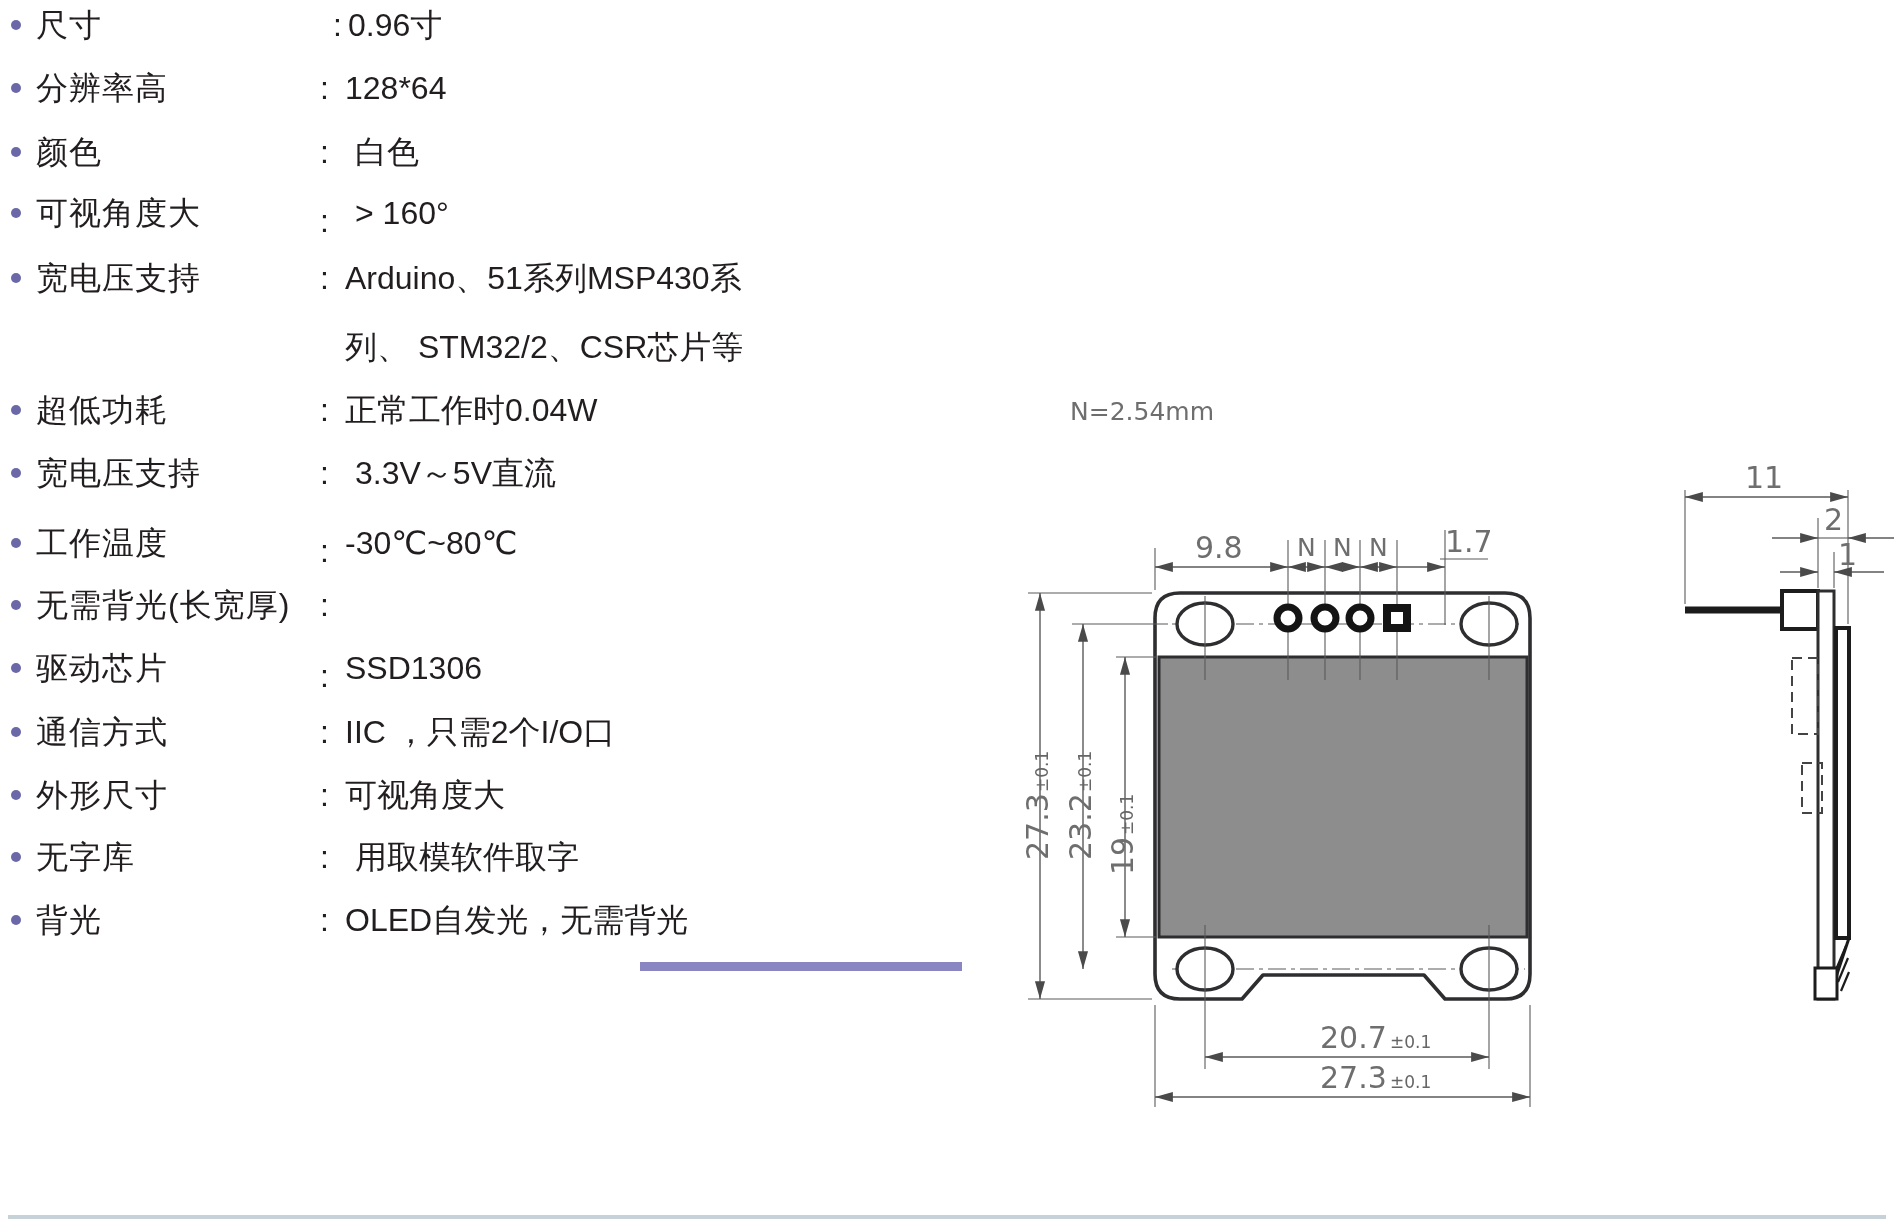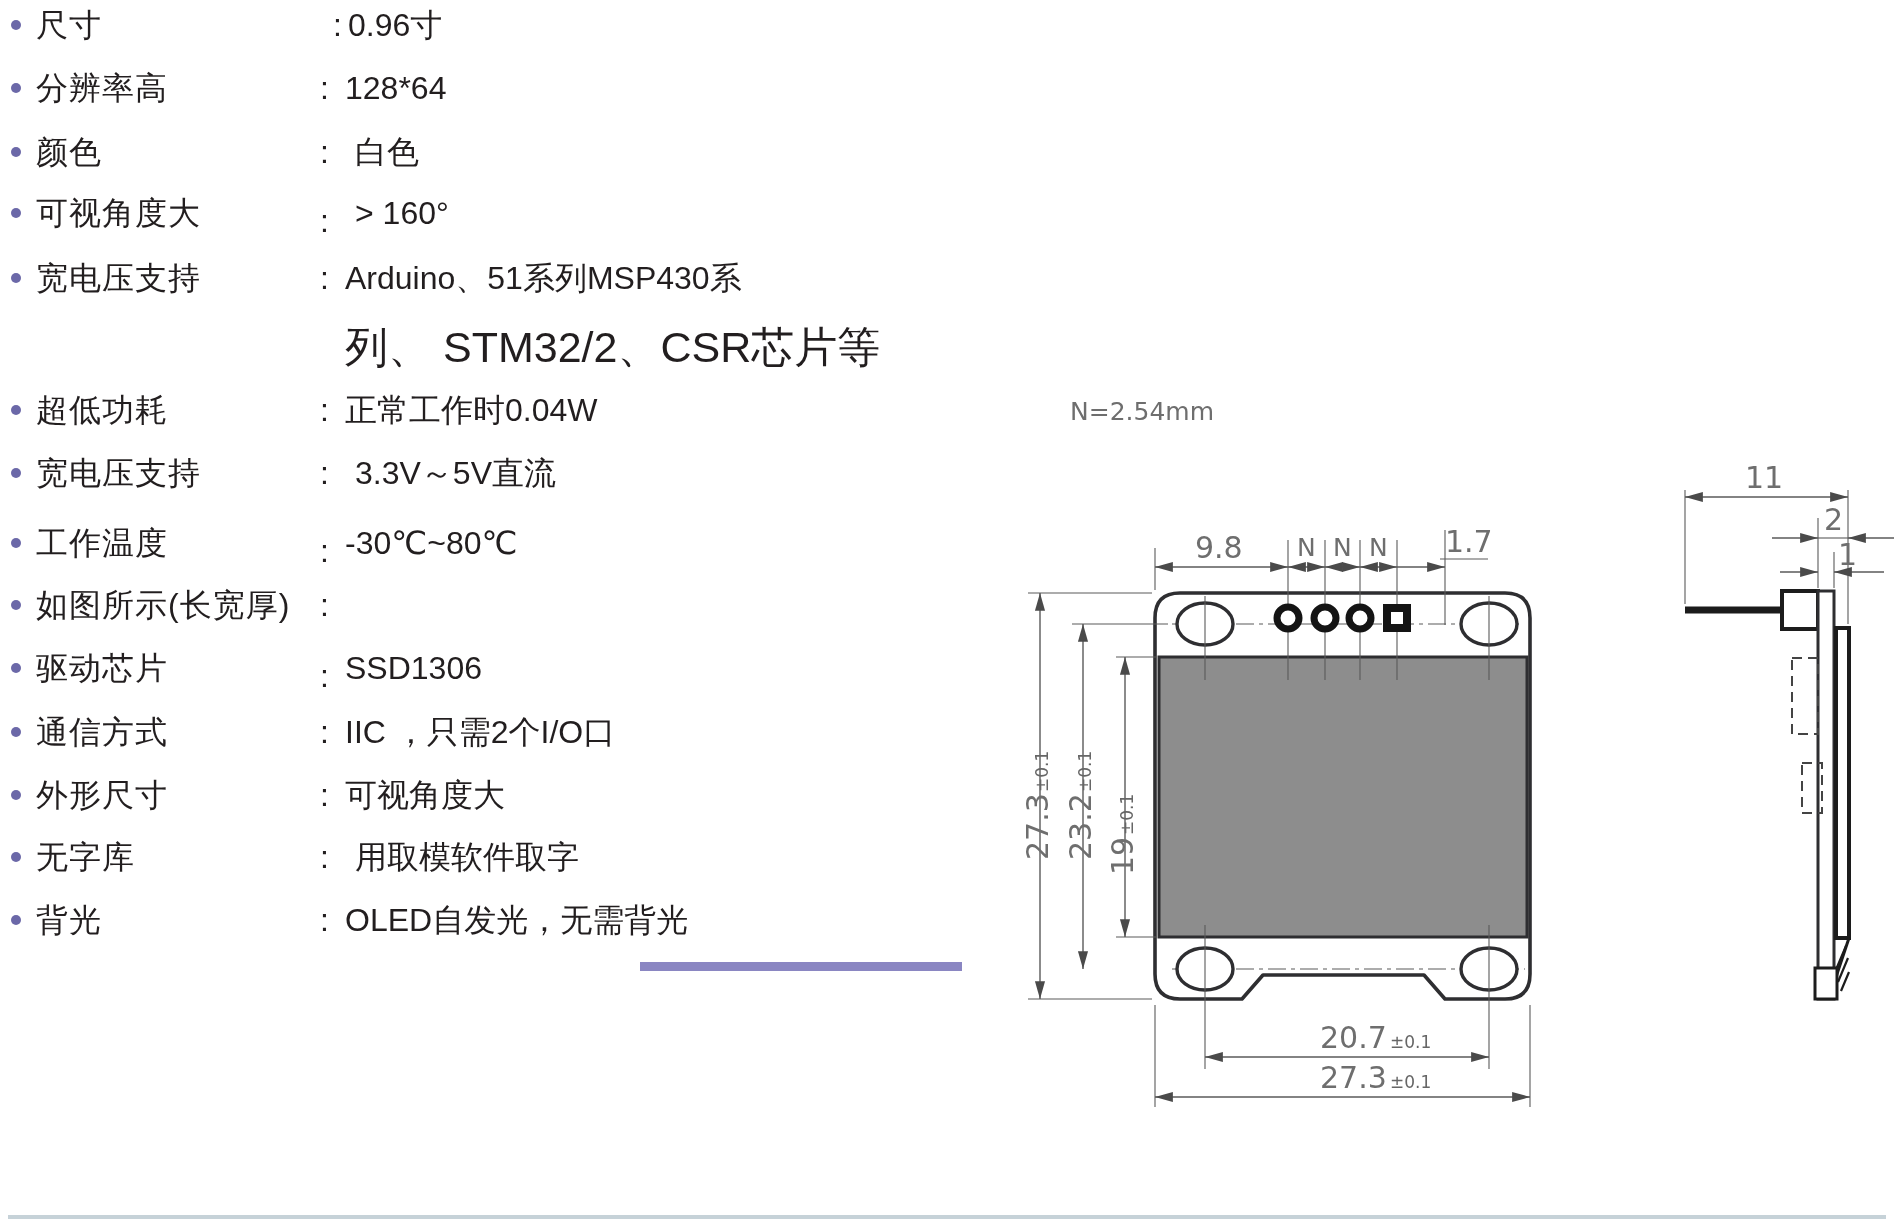--- a/index.html
+++ b/index.html
@@ -7,21 +7,21 @@
     position:relative;width:1900px;height:1222px;background:#ffffff;overflow:hidden;
     font-family:"Liberation Sans","DejaVu Sans",sans-serif;color:#221e1f;
   }
   
   .spec-row{position:absolute;left:0;width:900px;height:48px;line-height:48px;font-size:32px;font-weight:500;}
   .spec-row .bullet{position:absolute;left:11px;top:19px;width:10px;height:10px;border-radius:50%;background:#6b68a8;}
   .spec-row .lab{position:absolute;left:36px;white-space:nowrap;letter-spacing:1px;}
   .spec-row .col{position:absolute;left:320px;}
   .spec-row .col.low{top:8px;}
   .spec-row .val{position:absolute;left:345px;white-space:nowrap;}
-  .spec-cont{position:absolute;left:345px;width:900px;height:48px;line-height:48px;font-size:43px;font-weight:500;white-space:nowrap;}
+  .spec-cont{position:absolute;left:345px;width:900px;height:48px;line-height:48px;font-size:32px;font-weight:500;white-space:nowrap;}
   .accent-line{position:absolute;left:640px;top:962px;width:322px;height:9px;background:#8a86c2;}
   .bottom-rule{position:absolute;left:8px;top:1215px;width:1878px;height:4px;background:#c6d2d8;}
   
   #diagram{position:absolute;left:820px;top:380px;width:1080px;height:740px;}
   .out{stroke:#2e2e31;fill:none;stroke-linejoin:round;stroke-linecap:round;}
   .dim{stroke:#5a5a5a;stroke-width:1.4;fill:none;}
   .ext{stroke:#5a5a5a;stroke-width:1.1;fill:none;}
   .cl{stroke:#5a5a5a;stroke-width:1.1;fill:none;stroke-dasharray:18 5 4 5;}
   .dt{fill:#6e6e6e;font-size:30px;font-family:"DejaVu Sans",sans-serif;}
   .dts{fill:#666666;font-size:17px;font-family:"DejaVu Sans",sans-serif;}
@@ -77,21 +77,21 @@
     <span class="val" style="left:355px">3.3V～5V直流</span>
   </div>
   <div class="spec-row" style="top:519px">
     <span class="bullet"></span>
     <span class="lab">工作温度</span>
     <span class="col low">:</span>
     <span class="val">-30℃~80℃</span>
   </div>
   <div class="spec-row" style="top:581px">
     <span class="bullet"></span>
-    <span class="lab">如图所示(长宽厚)</span>
+    <span class="lab">无需背光(长宽厚)</span>
     <span class="col">:</span>
   </div>
   <div class="spec-row" style="top:644px">
     <span class="bullet"></span>
     <span class="lab">驱动芯片</span>
     <span class="col low">:</span>
     <span class="val">SSD1306</span>
   </div>
   <div class="spec-row" style="top:708px">
     <span class="bullet"></span>

